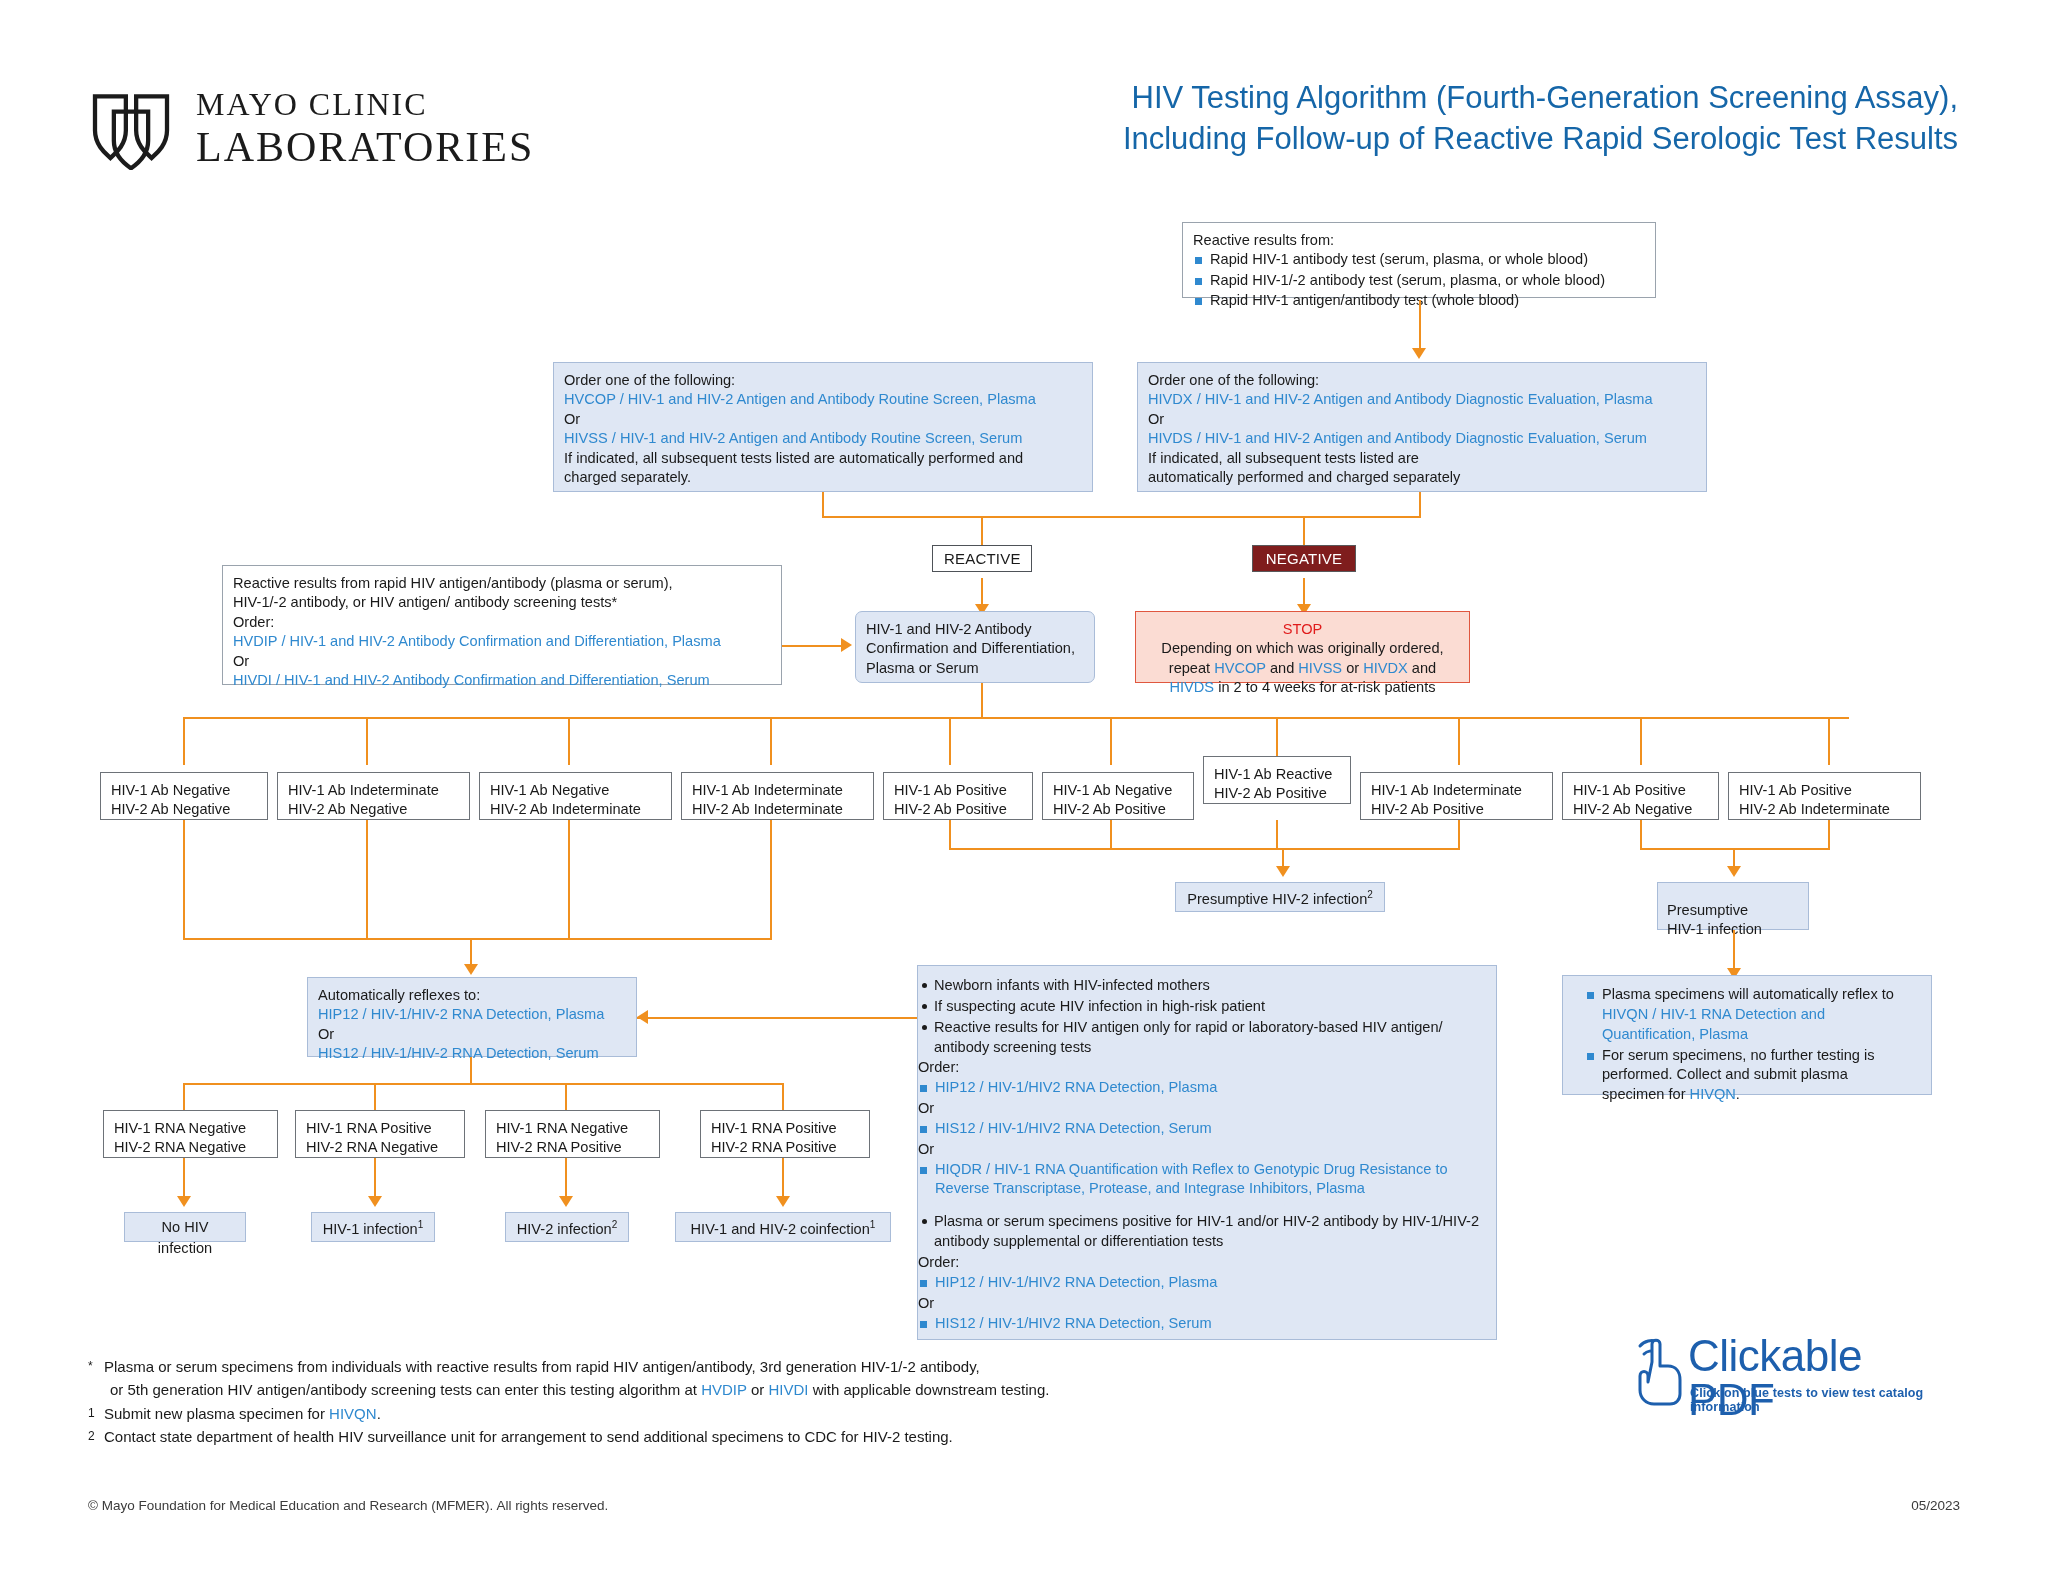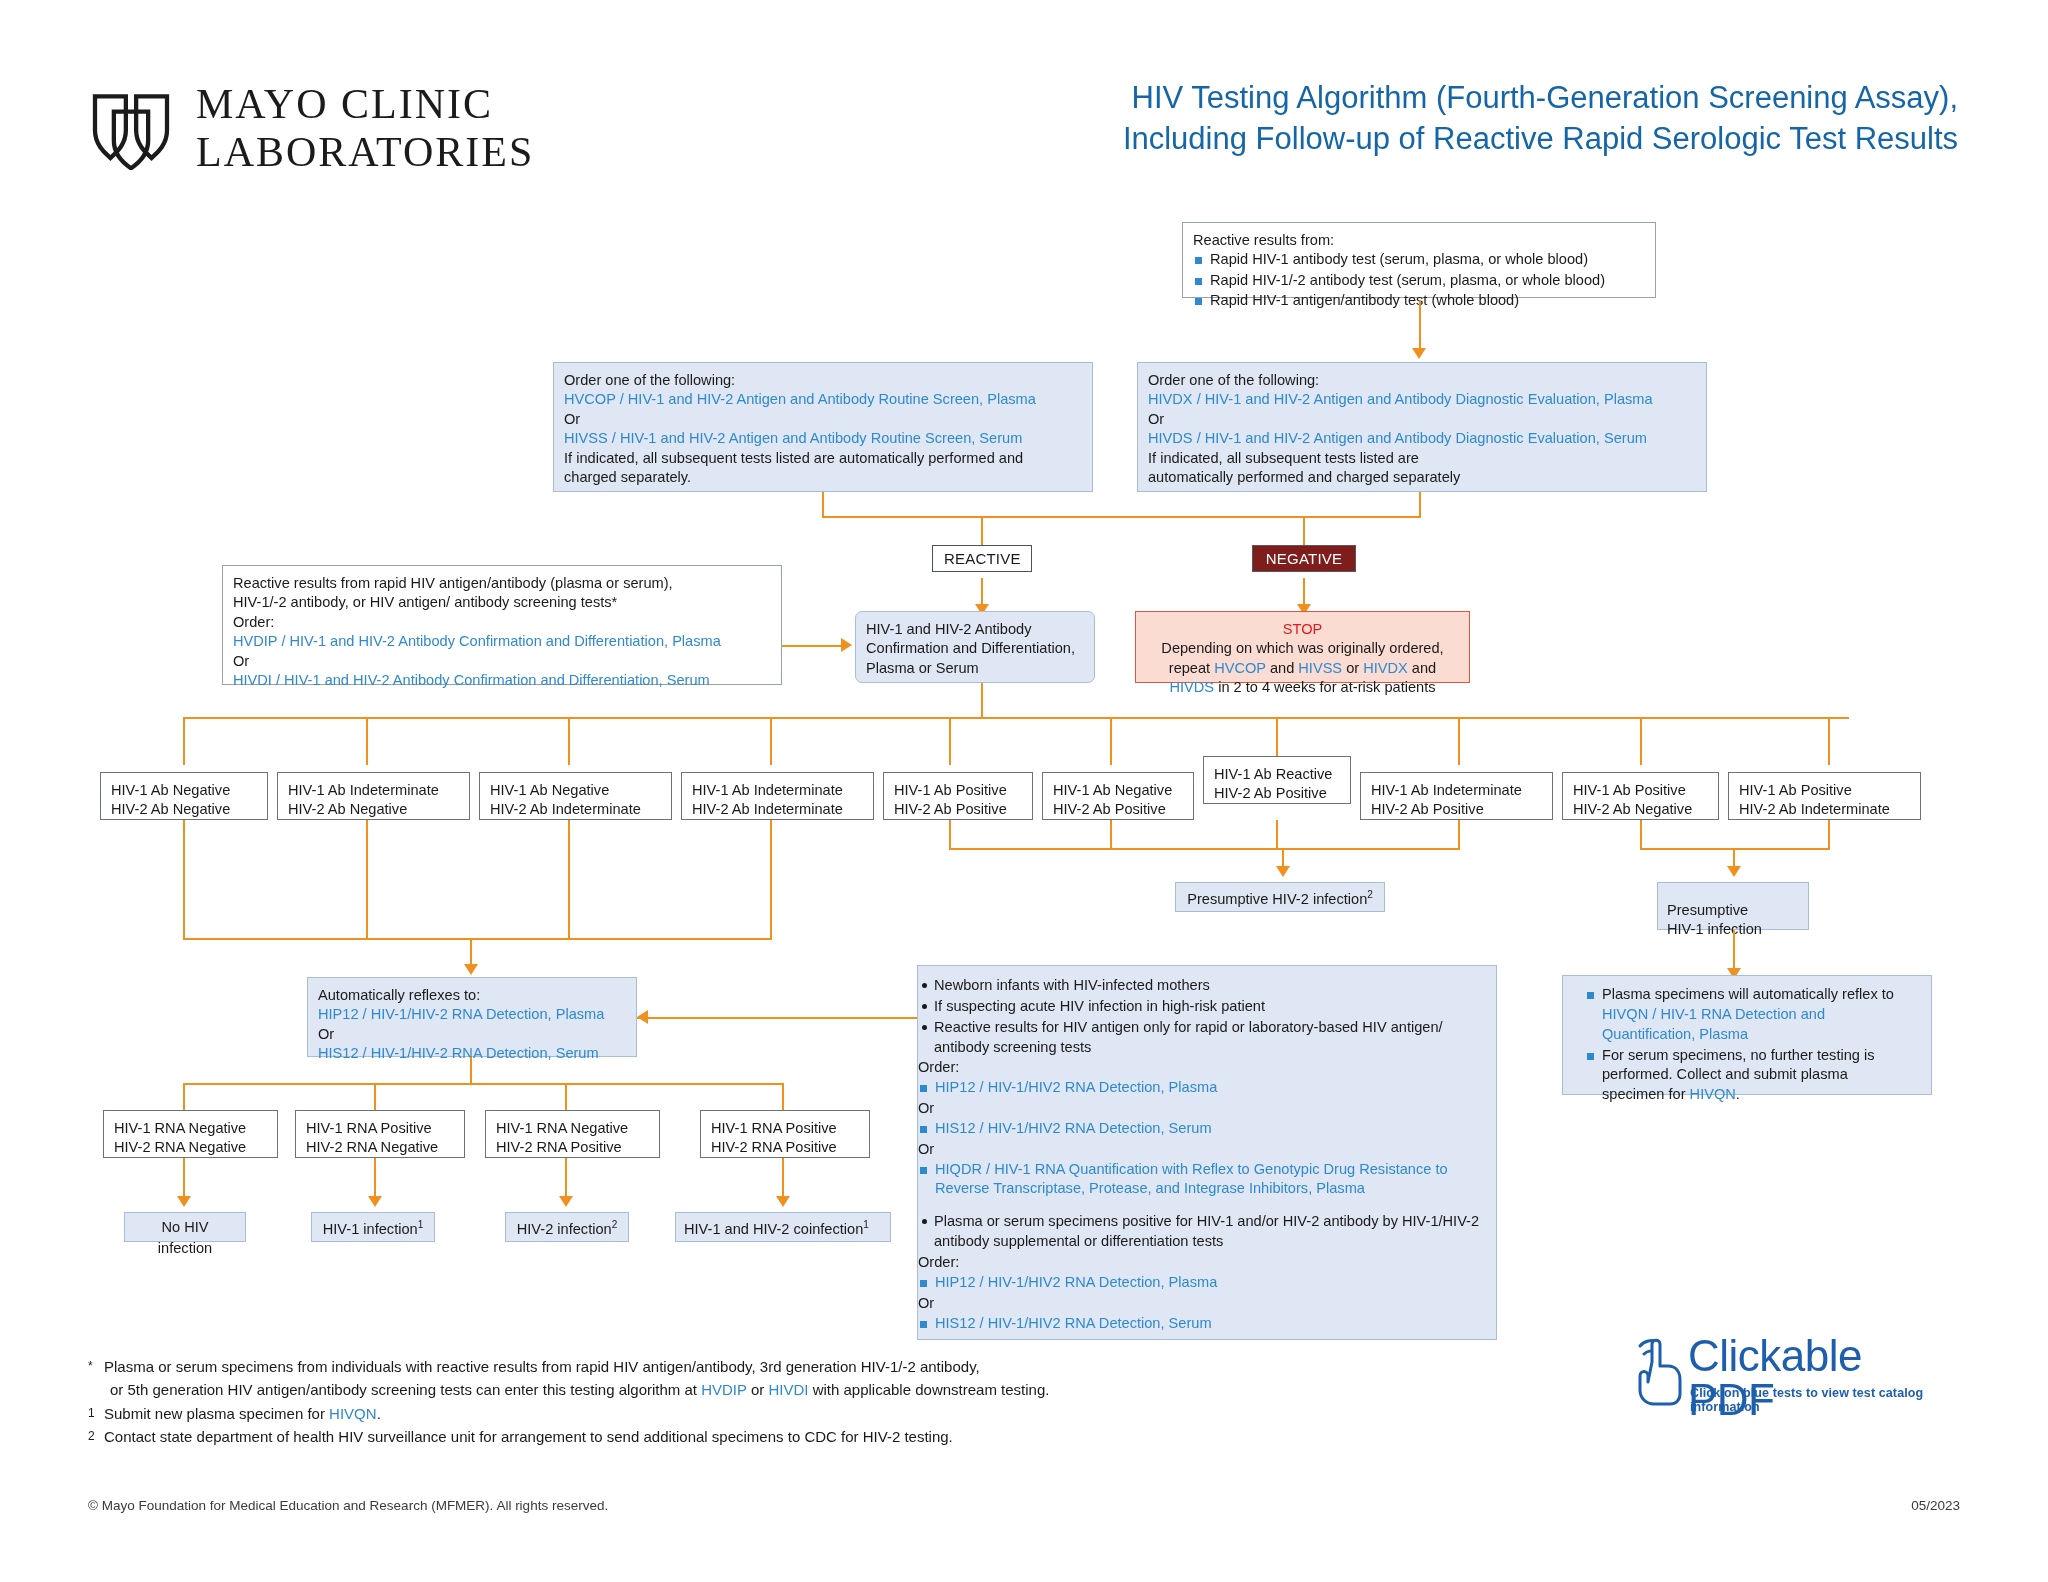--- a/index.html
+++ b/index.html
@@ -13,21 +13,21 @@
     height:1582px;
     background:#ffffff;
     overflow:hidden;
   }
   .abs{position:absolute;box-sizing:border-box;}
 
   
   #logo-wrap{left:88px;top:78px;width:520px;height:100px;display:flex;align-items:center;gap:22px;}
   #logo-shield{width:86px;height:84px;flex:0 0 auto;}
   #logo-text{font-family:"Liberation Serif","DejaVu Serif",serif;line-height:1.0;color:#1b1b1b;}
-  #logo-text .l1{font-size:42px;letter-spacing:2.0px;display:block;font-family:Liberation Serif, serif;}
+  #logo-text .l1{font-size:32px;letter-spacing:2.0px;display:block;font-family:Liberation Serif, serif;}
   #logo-text .l2{font-size:42px;letter-spacing:2.0px;display:block;margin-top:6px;}
 
   #title{
     right:90px;top:78px;width:1060px;text-align:right;
     color:#1566a8;font-size:31px;line-height:1.32;font-weight:400;
   }
   #title .t2{display:block;}
 
   
   .box{
@@ -366,21 +366,21 @@
 
   <div class="abs box blue" style="left:124px;top:1212px;width:122px;height:30px;text-align:center;padding:5px 8px;">
     <span>No HIV infection</span><span class="sup"></span>
   </div>
   <div class="abs box blue" style="left:311px;top:1212px;width:124px;height:30px;text-align:center;padding:5px 8px;">
     <span>HIV-1 infection</span><span class="sup">1</span>
   </div>
   <div class="abs box blue" style="left:505px;top:1212px;width:124px;height:30px;text-align:center;padding:5px 8px;">
     <span>HIV-2 infection</span><span class="sup">2</span>
   </div>
-  <div class="abs box blue" style="left:675px;top:1212px;width:216px;height:30px;padding:5px 8px;">
+  <div class="abs box blue" style="left:675px;top:1212px;width:216px;height:30px;text-align:center;padding:5px 8px;">
     <span>HIV-1 and HIV-2 coinfection</span><span class="sup">1</span>
   </div>
 
   <div class="abs" id="notes">
     <div style="position:relative;">
       <span class="mk sup" style="position:absolute;left:0;top:2px;font-size:12px;">*</span>
       <span class="nl">Plasma or serum specimens from individuals with reactive results from rapid HIV antigen/antibody, 3rd generation HIV-1/-2 antibody,</span>
       <span class="cont"><span>or 5th generation HIV antigen/antibody screening tests can enter this testing algorithm at </span><span class="lnk">HVDIP</span><span> or </span><span class="lnk">HIVDI</span><span> with applicable downstream testing.</span></span>
     </div>
     <div style="position:relative;">

